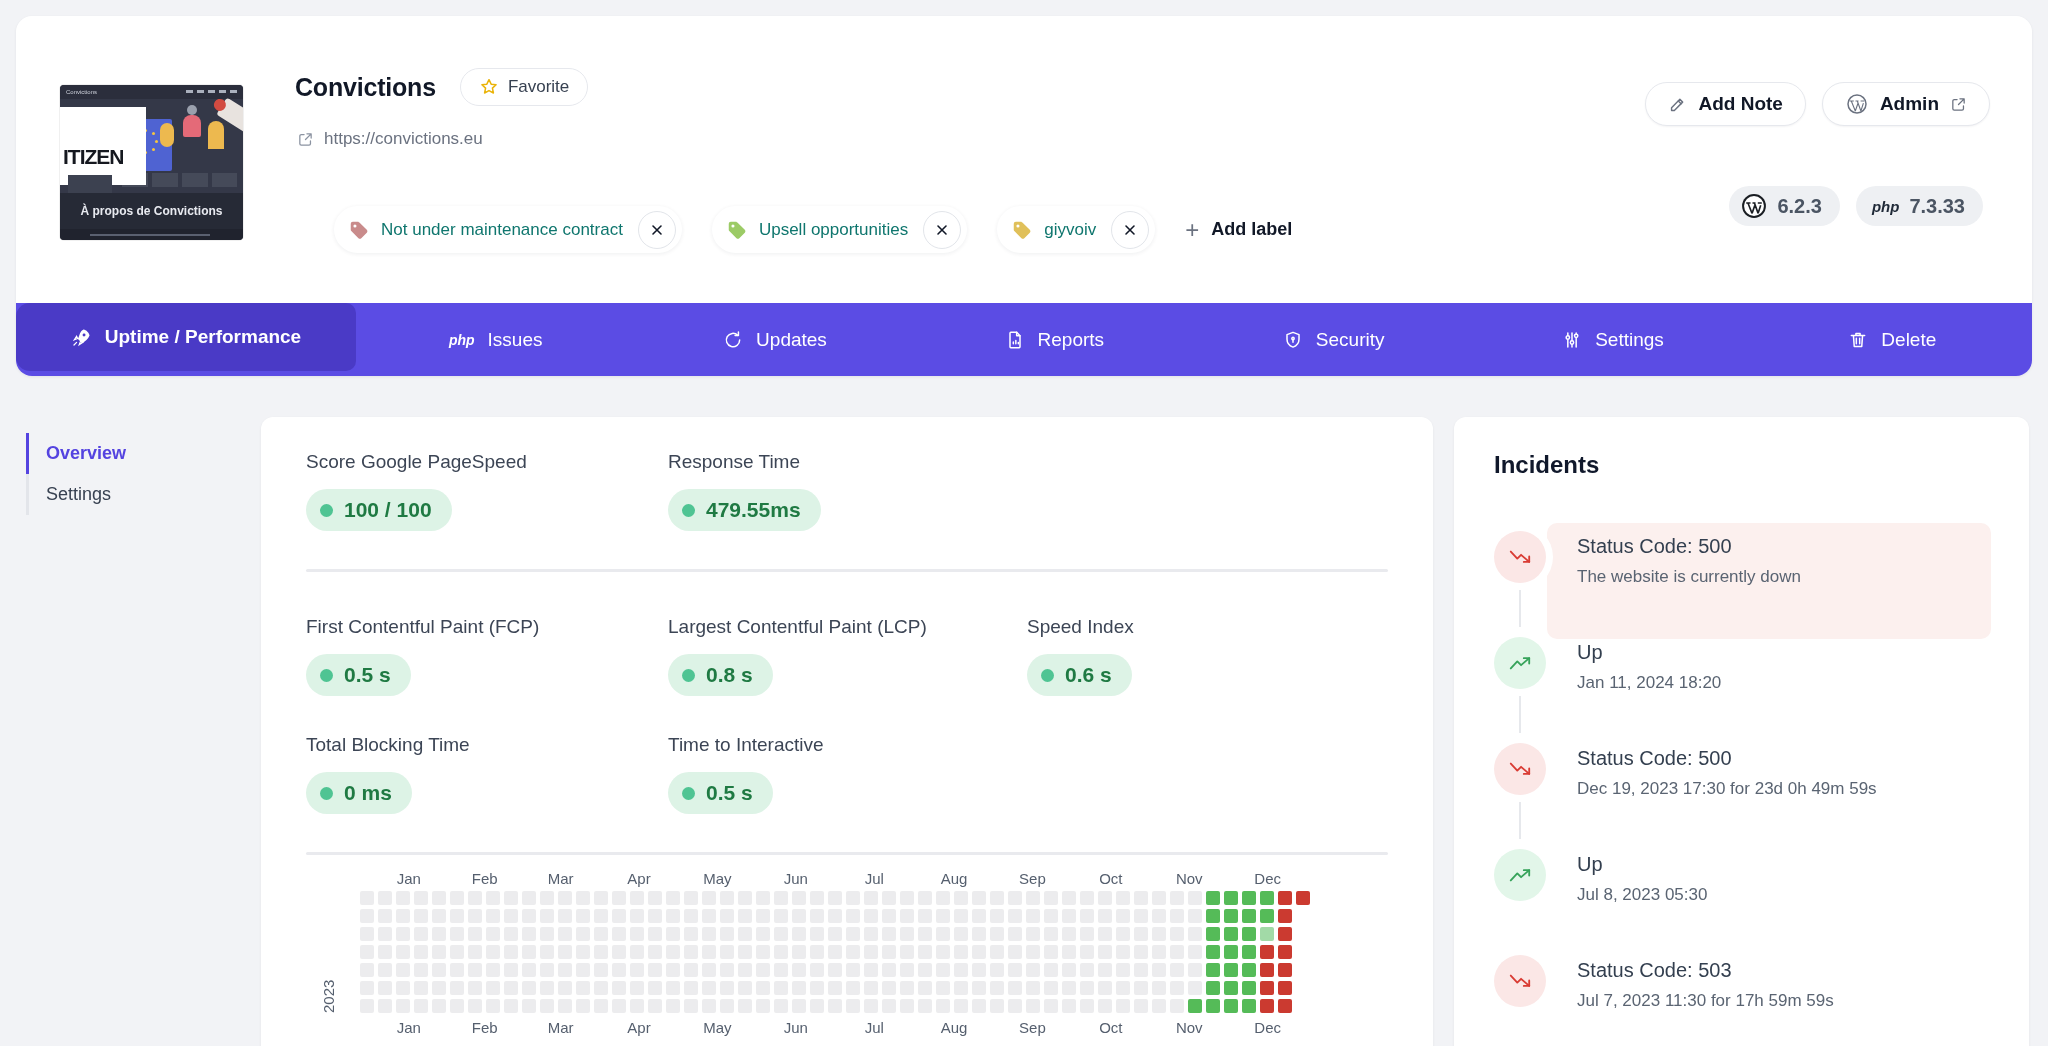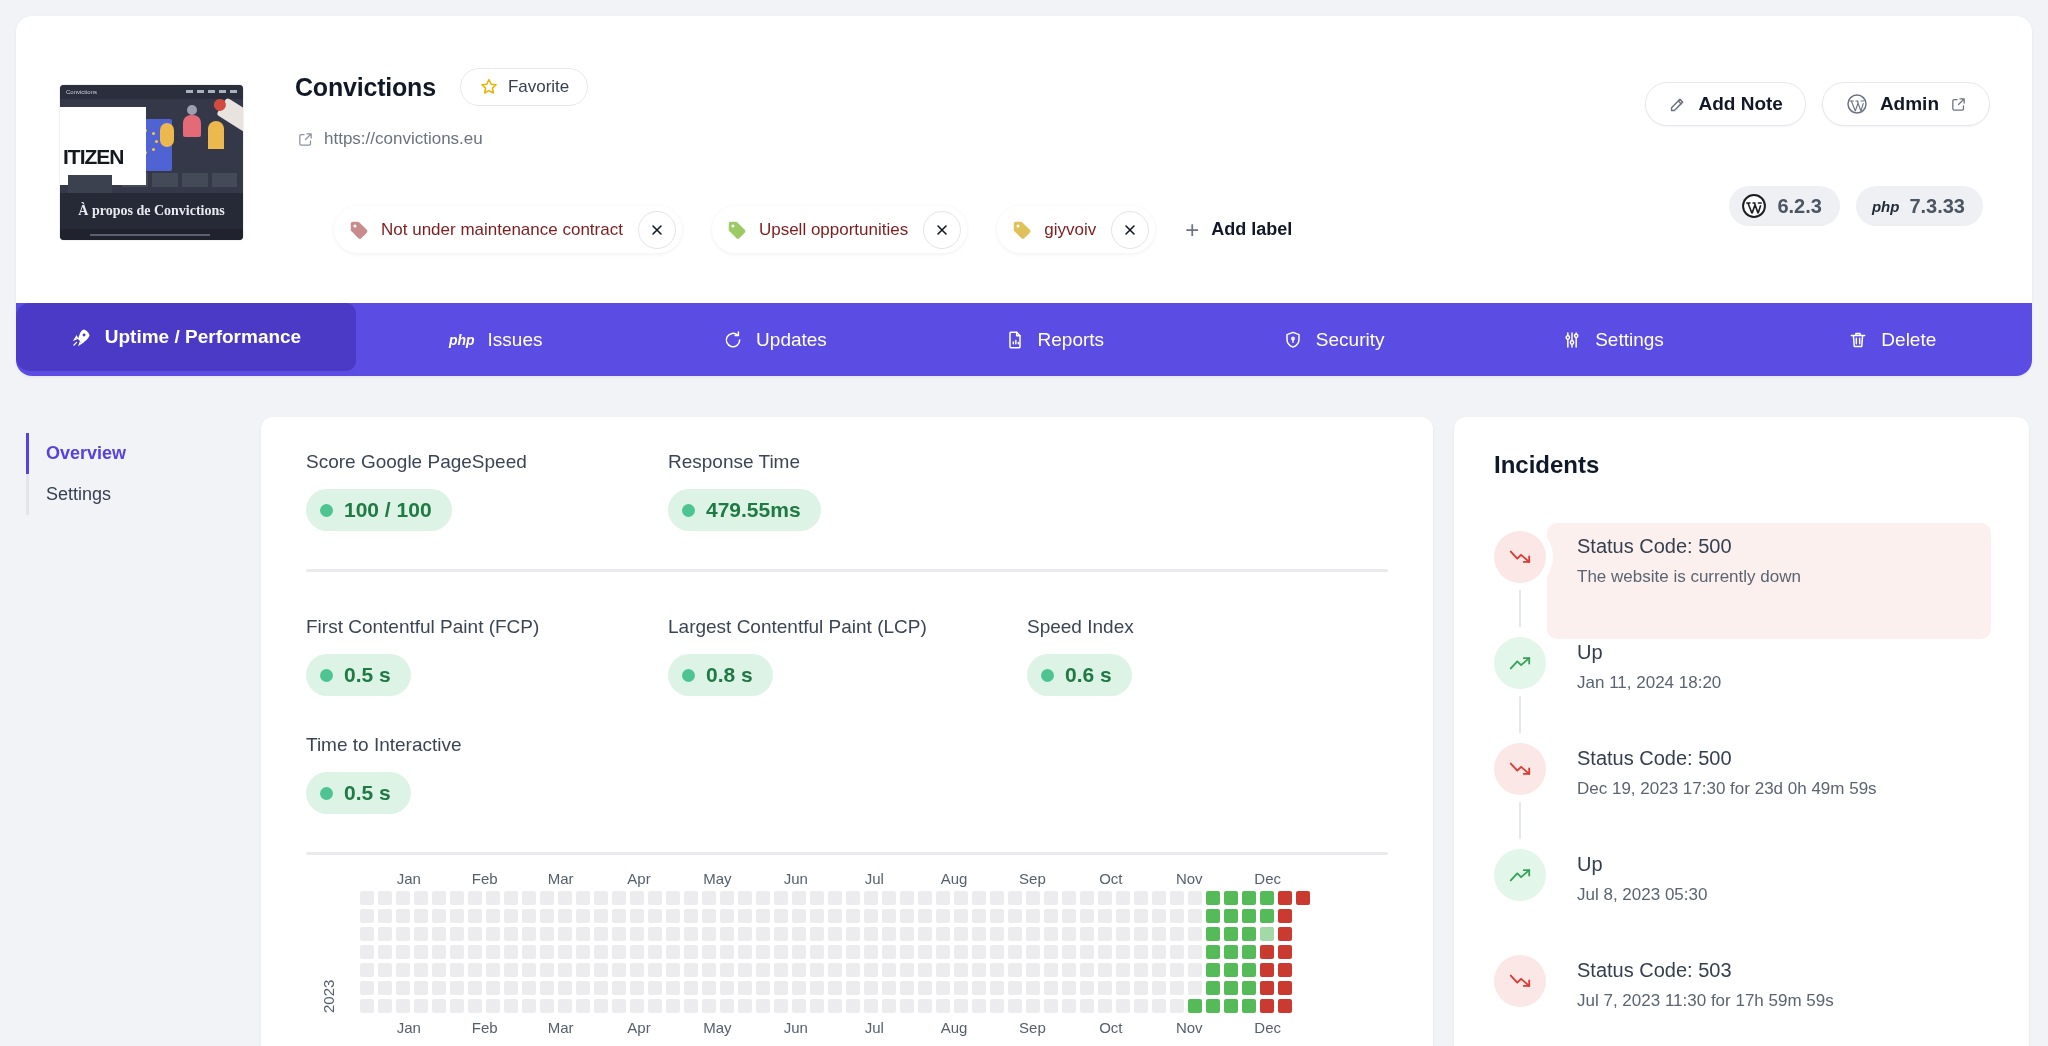--- a/index.html
+++ b/index.html
@@ -38,40 +38,40 @@
     box-shadow:8px 3px #f4c542, 11px 11px #f4c542, 8px 19px #f4c542, 0 22px #f4c542, -8px 19px #f4c542, -11px 11px #f4c542, -8px 3px #f4c542; }
   .thumb .t-fig1 { position:absolute; left:123px; top:30px; width:18px; height:22px; background:#e46a78; border-radius:8px 8px 2px 2px; }
   .thumb .t-fig1::before { content:''; position:absolute; left:4px; top:-10px; width:10px; height:10px; border-radius:50%; background:#9aa0ad; }
   .thumb .t-blob1 { position:absolute; left:100px; top:38px; width:14px; height:24px; background:#edb94f; border-radius:7px; }
   .thumb .t-blob2 { position:absolute; left:148px; top:36px; width:16px; height:28px; background:#edb94f; border-radius:8px 8px 0 0; }
   .thumb .t-mega { position:absolute; right:-10px; top:20px; width:34px; height:20px; background:#e8e3df; border-radius:3px; transform:rotate(32deg); }
   .thumb .t-mega::after { content:''; position:absolute; left:-8px; top:4px; width:12px; height:12px; background:#d24b41; border-radius:50%; }
   .thumb .t-row { position:absolute; left:62px; top:88px; right:6px; height:14px;
     background:repeating-linear-gradient(90deg,#454a59 0 26px,transparent 26px 30px); }
   .thumb .t-band { position:absolute; left:0; top:108px; right:0; height:36px; background:#262a36; display:flex; align-items:center; justify-content:center; }
-  .thumb .t-caption { font-size:14px; font-weight:700; color:#e8eaf0;font-family:Liberation Serif, serif; }
+  .thumb .t-caption { font-size:12px; font-weight:700; color:#e8eaf0; }
   .thumb .t-footer { position:absolute; left:0; bottom:0; right:0; height:11px; background:#20232e; }
   .thumb .t-footline { position:absolute; left:30px; bottom:4px; width:120px; height:2px; background:#5a6070; }
 
   
   .title-row { position:absolute; left:279px; top:52px; display:flex; align-items:center; gap:24px; }
   .site-title { font-size:25px; font-weight:700; color:#111827; letter-spacing:-.2px; }
   .favorite-btn {
     display:inline-flex; align-items:center; gap:9px; height:38px; padding:0 18px;
     background:#fff; border:1px solid #e6e8ed; border-radius:19px; cursor:pointer;
     font-family:inherit; font-size:17px; color:#374151;
   }
   .url-row { position:absolute; left:281px; top:113px; display:flex; align-items:center; gap:10px;
     font-size:17px; color:#6b7280; cursor:pointer; }
 
   
   .labels-row { position:absolute; left:318px; top:190px; display:flex; align-items:center; gap:30px; }
   .label-pill { display:inline-flex; align-items:center; gap:11px; height:47px; padding:0 6px 0 14px;
     background:#fff; border-radius:26px; box-shadow:0 1px 4px rgba(16,24,40,.07); }
-  .label-pill .lp-text { font-size:17px; color:#7f1d1d; }
+  .label-pill .lp-text { font-size:17px; color:#0f766e; }
   .x-btn { width:38px; height:38px; margin-left:4px; border-radius:50%; background:#fff; border:1px solid #e2e5ea;
     display:flex; align-items:center; justify-content:center; cursor:pointer; }
   .add-label-btn { display:inline-flex; align-items:center; gap:12px; background:none; border:none; cursor:pointer;
     font-family:inherit; font-size:18px; font-weight:700; color:#111827; }
   .add-label-btn .plus { font-size:24px; font-weight:400; color:#6b7280; line-height:1; }
 
   
   .actions { position:absolute; right:42px; top:66px; display:flex; gap:16px; }
   .act-btn { display:inline-flex; align-items:center; gap:11px; height:44px; padding:0 22px;
     background:#fff; border:1px solid #e6e8ed; border-radius:22px; cursor:pointer;
@@ -405,20 +405,27 @@
             <i class="dot"></i>
             <span>0.6 s</span>
           </span>
       </div>
     </div>
 
     <div class="gap-row"></div>
 
     <div class="m-row">
       <div class="metric">
+        <div class="m-label">Total Blocking Time</div>
+        <span class="badge good">
+            <i class="dot"></i>
+            <span>0 ms</span>
+          </span>
+      </div>
+      <div class="metric">
         <div class="m-label">Time to Interactive</div>
         <span class="badge good">
             <i class="dot"></i>
             <span>0.5 s</span>
           </span>
       </div>
     </div>
 
     <div class="divider div-2"></div>
 

